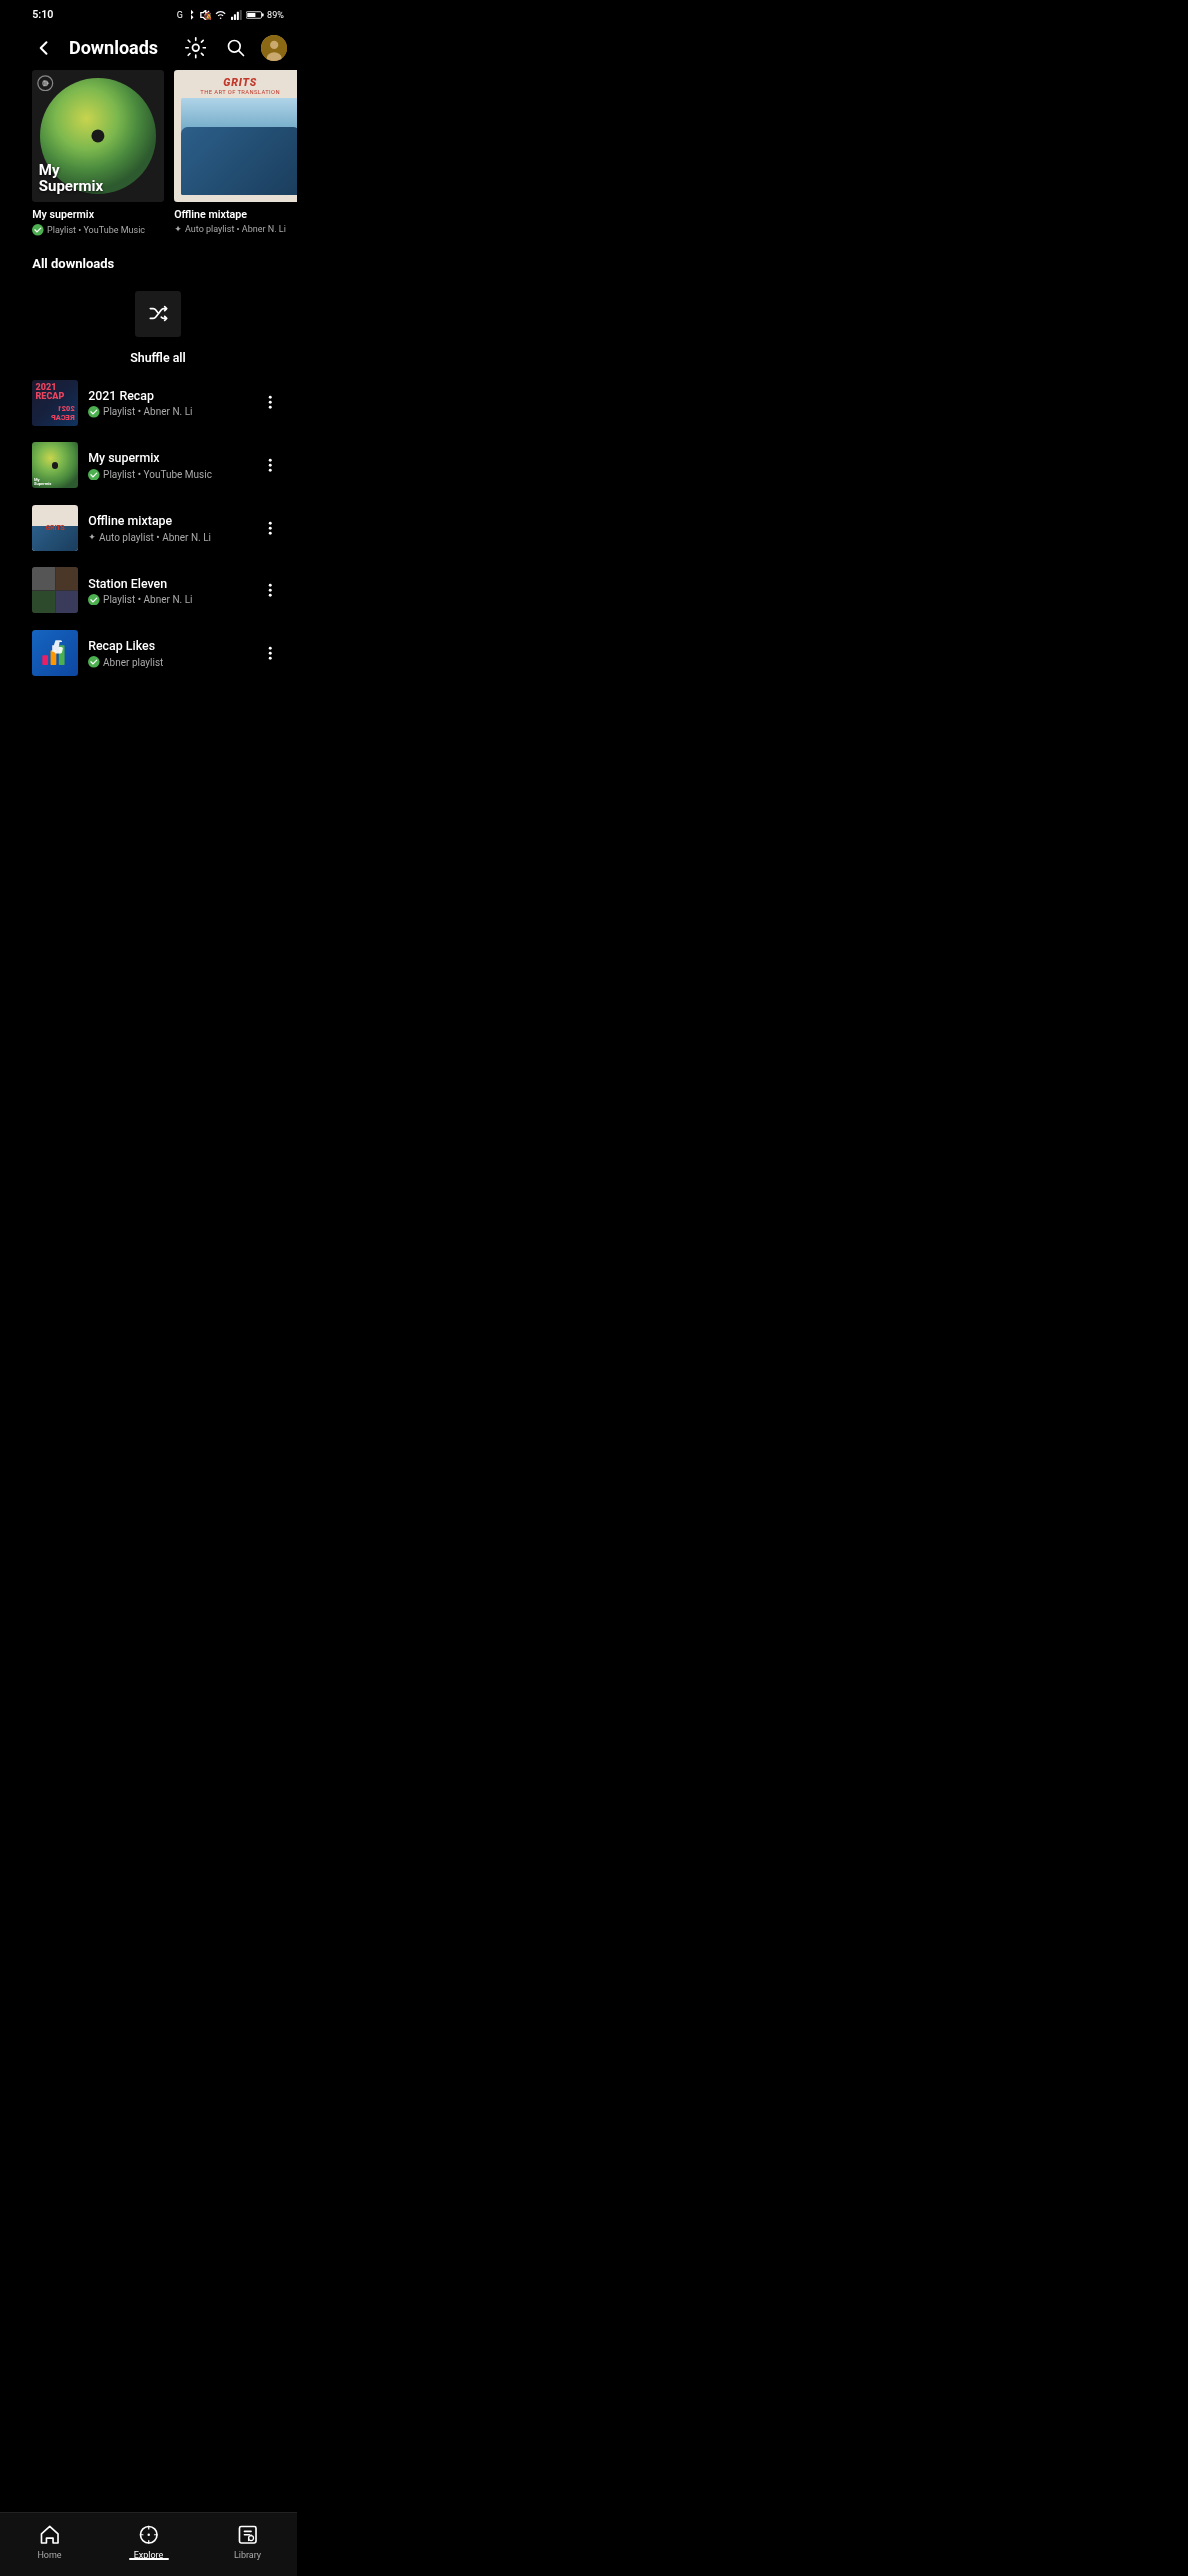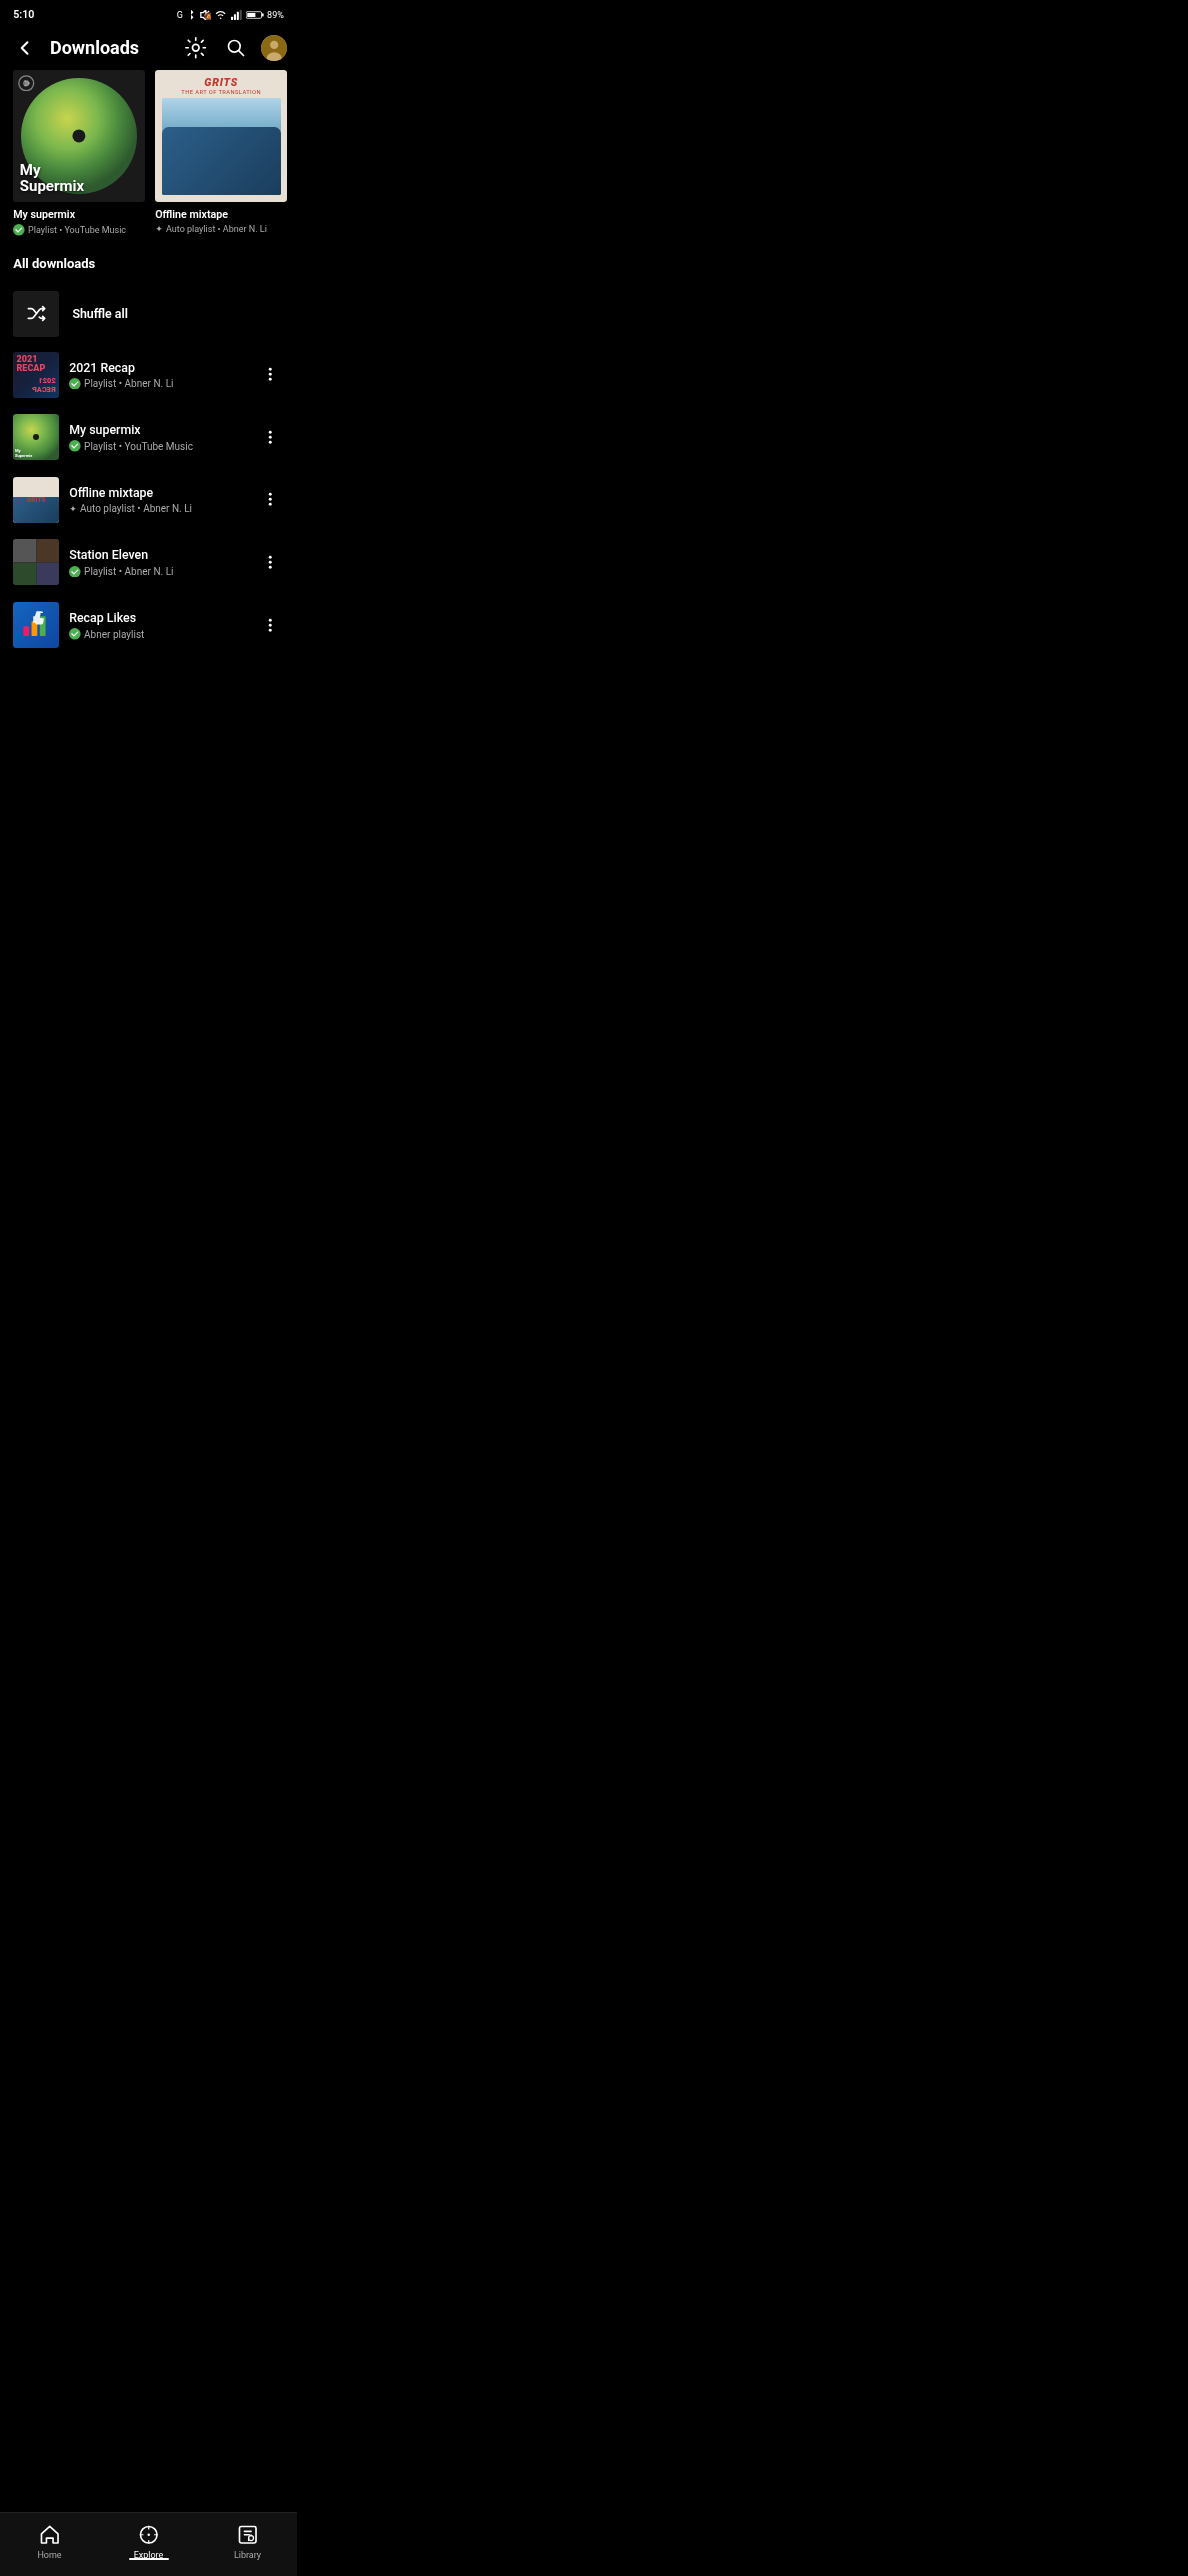--- a/index.html
+++ b/index.html
@@ -219,20 +219,21 @@
       padding: 6.6px 13.2px 13.2px;
     }
 
     
     .shuffle-row {
       display: flex;
       align-items: center;
       padding: 6.6px 13.2px;
       gap: 13.2px;
       cursor: pointer;
+      flex-direction: column;
     }
     .shuffle-thumb {
       width: 46px;
       height: 46px;
       background: #1a1a1a;
       border-radius: 3.3px;
       display: flex;
       align-items: center;
       justify-content: center;
       flex-shrink: 0;
@@ -429,20 +430,21 @@
       position: absolute;
       bottom: 3.3px;
       left: 50%;
       transform: translateX(-50%);
     }
     .nav-item.active .nav-label { color: #fff; text-decoration: underline; }
 
     
     .page-content {
       padding-bottom: 66px;
+      padding-left: 19px;
     }
 
     svg { display: block; }
   </style>
 </head>
 <body>
 
 <div class="page-content">
 
   <div class="status-bar">

